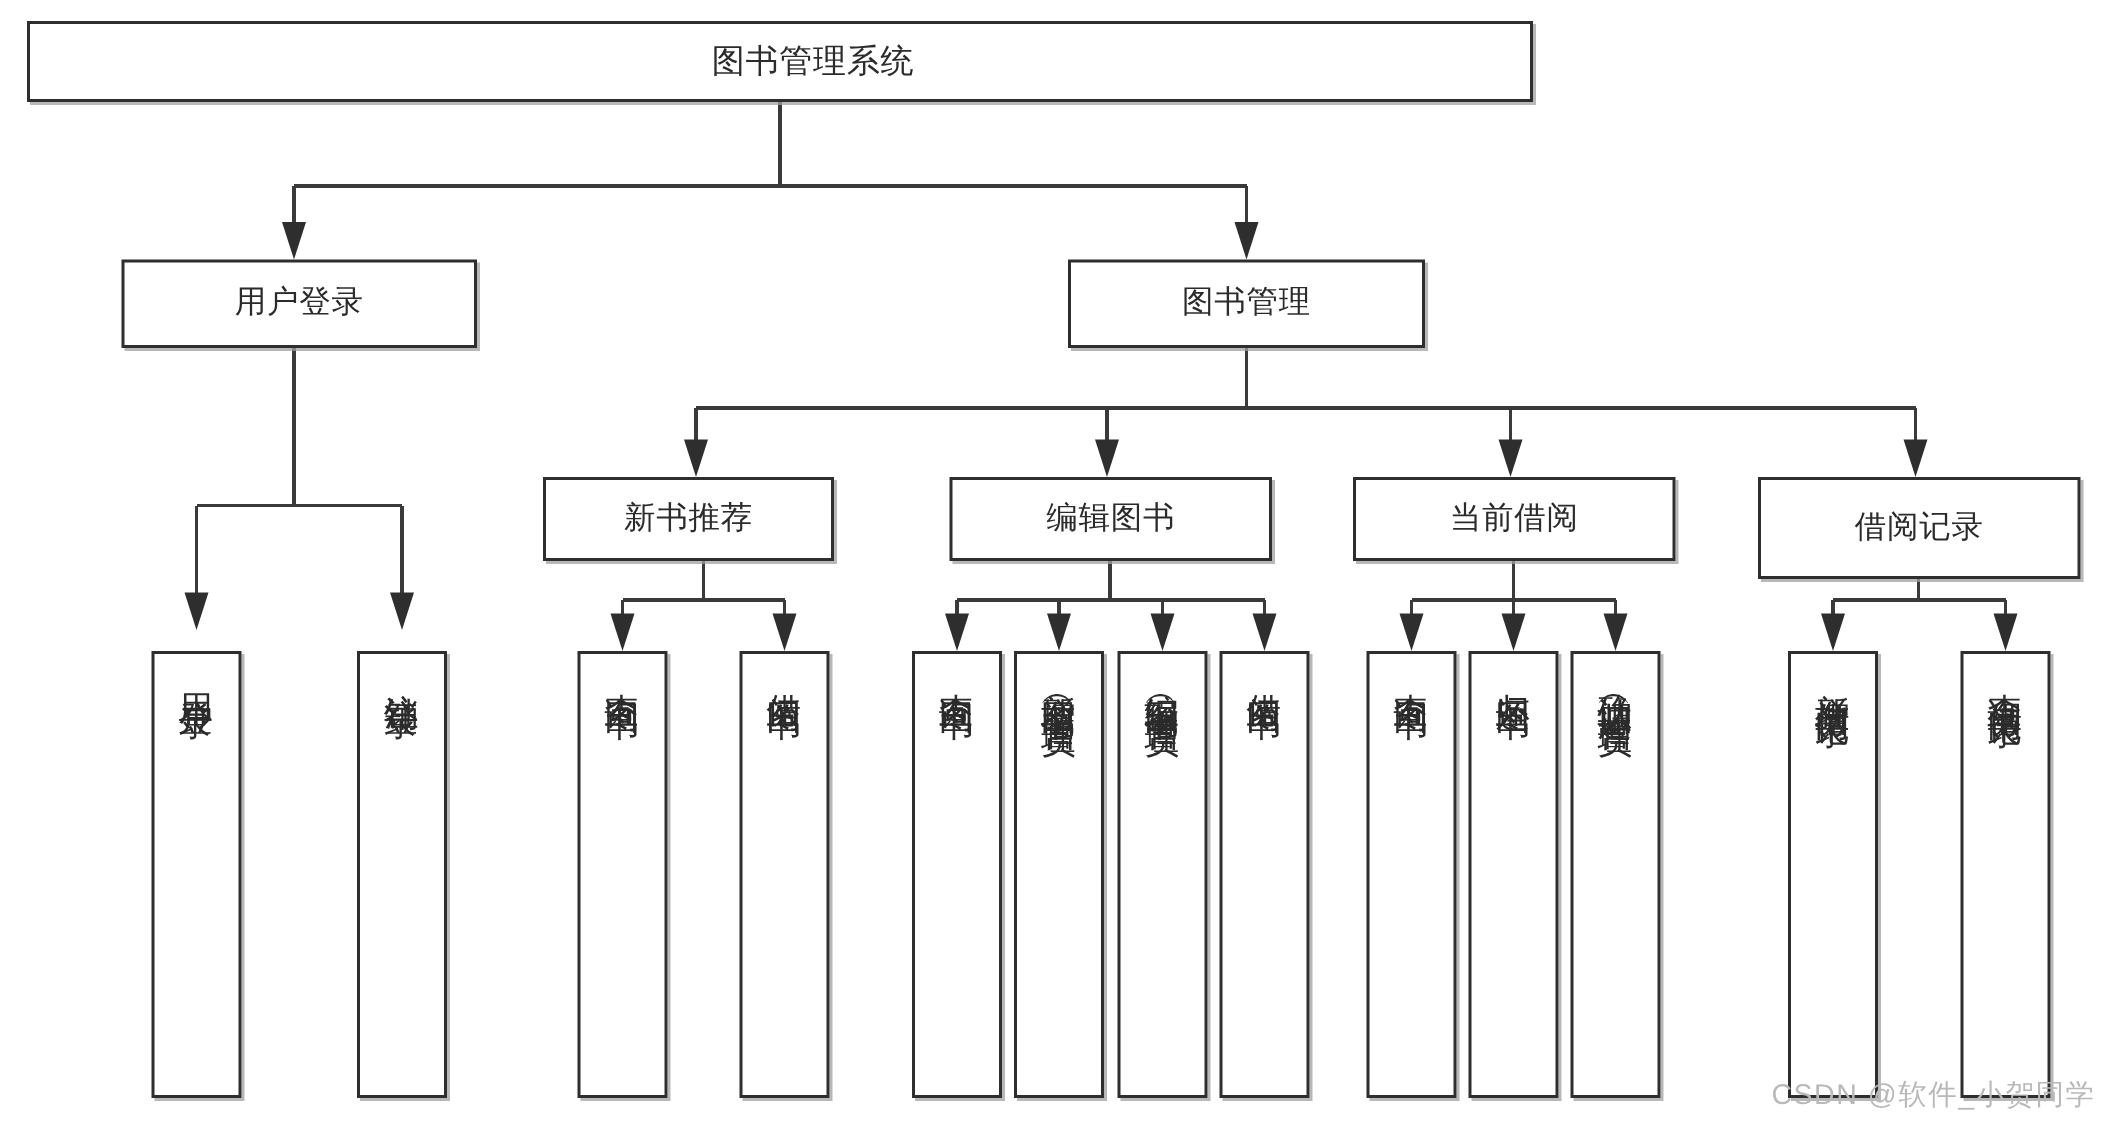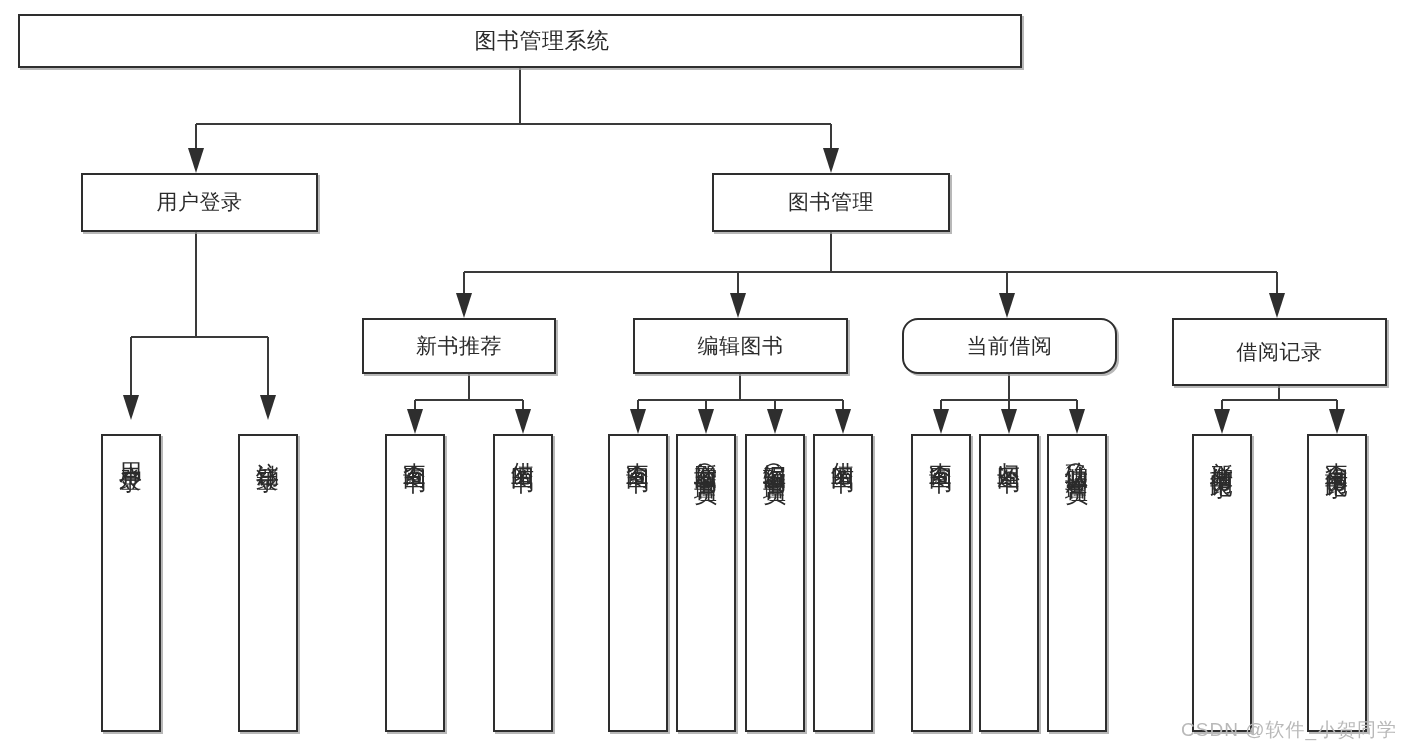--- a/index.html
+++ b/index.html
@@ -170,21 +170,21 @@
   <div class="node horiz" style="left:712px; top:173px; width:238px; height:59px;">
     <span class="label">图书管理</span>
   </div>
 
   <div class="node horiz" style="left:362px; top:318px; width:194px; height:56px;">
     <span class="label">新书推荐</span>
   </div>
   <div class="node horiz" style="left:633px; top:318px; width:215px; height:56px;">
     <span class="label">编辑图书</span>
   </div>
-  <div class="node horiz" style="left:902px; top:318px; width:215px; height:56px;border-radius:16px;">
+  <div class="node horiz" style="left:902px; top:318px; width:215px; height:56px;">
     <span class="label">当前借阅</span>
   </div>
   <div class="node horiz" style="left:1172px; top:318px; width:215px; height:68px;">
     <span class="label">借阅记录</span>
   </div>
 
   <div class="node vert" style="left:101px; top:434px; width:60px; height:298px;">
     <span class="label">用户登录</span>
   </div>
   <div class="node vert" style="left:238px; top:434px; width:60px; height:298px;">

